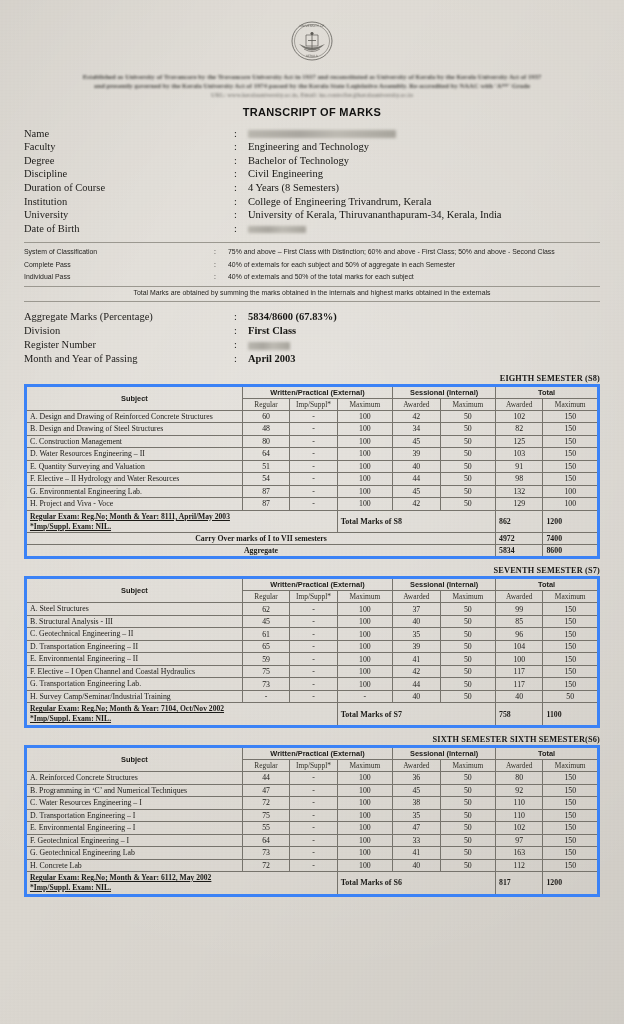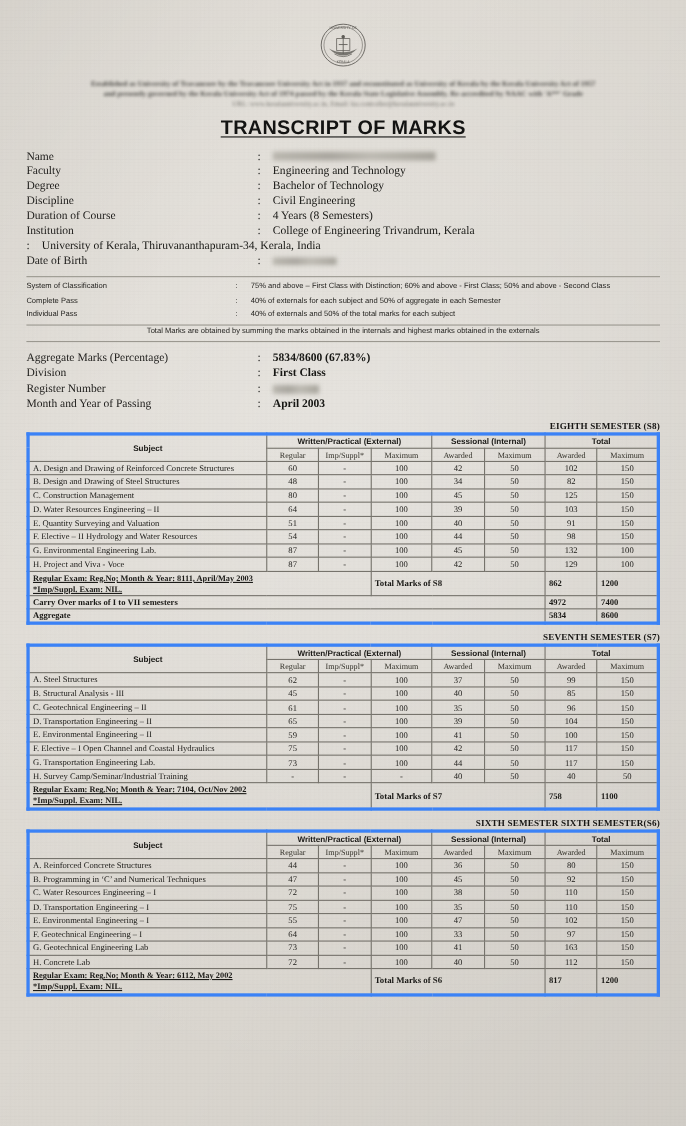--- a/index.html
+++ b/index.html
@@ -41,24 +41,23 @@
     letter-spacing:.05px;
   }
   .legal .l1{font-weight:bold;}
   .legal .faded{color:#55534e;}
   .legal .l3{font-size:6.3px;}
 
   .title{
     text-align:center;
     font-family:"Liberation Sans", sans-serif;
     font-weight:bold;
-    font-size:18px;
+    font-size:11px;
     letter-spacing:.3px;
     margin-top:6px;
-    text-decoration:underline;
     text-underline-offset:2px;
     color:#131312;
   }
 
   
   .kv{margin-top:9px;}
   .kv-row{display:flex;align-items:baseline;font-size:10.5px;line-height:13.6px;}
   .kv-label{width:210px;flex:0 0 210px;color:#1d1c1a;}
   .kv-colon{width:14px;flex:0 0 14px;}
   .kv-value{flex:1;color:#171714;}
@@ -128,21 +127,21 @@
   td.num{text-align:center;}
   td.total-lbl{
     font-weight:bold;
     font-family:"Liberation Serif", serif;font-size:8px;
   }
   td.footnote{
     text-align:left;font-weight:bold;font-size:7.6px;line-height:1.3;
     font-family:"Liberation Serif", serif;padding:2px 4px;text-decoration:underline;
   }
   td.strong{font-weight:bold;}
-  td.rlabel{text-align:left;font-weight:bold;padding-right:5px;}
+  td.rlabel{text-align:center;font-weight:bold;padding-right:5px;}
   .col-subj{width:215px;}
   .col-n{width:47px;}
   .col-m{width:55px;}
 </style>
 </head>
 <body>
 
 <div class="paper"></div>
 <div class="noise"></div>
 
@@ -195,20 +194,21 @@
         <div class="kv-label">Duration of Course</div>
         <div class="kv-colon">:</div>
         <div class="kv-value">4 Years (8 Semesters)</div>
       </div>
       <div class="kv-row">
         <div class="kv-label">Institution</div>
         <div class="kv-colon">:</div>
         <div class="kv-value">College of Engineering Trivandrum, Kerala</div>
       </div>
       <div class="kv-row">
+        <div class="kv-label">University</div>
         <div class="kv-colon">:</div>
         <div class="kv-value">University of Kerala, Thiruvananthapuram-34, Kerala, India</div>
       </div>
       <div class="kv-row">
         <div class="kv-label">Date of Birth</div>
         <div class="kv-colon">:</div>
         <div class="kv-value"><span class="redact r-dob"></span></div>
       </div>
     </div>
 

